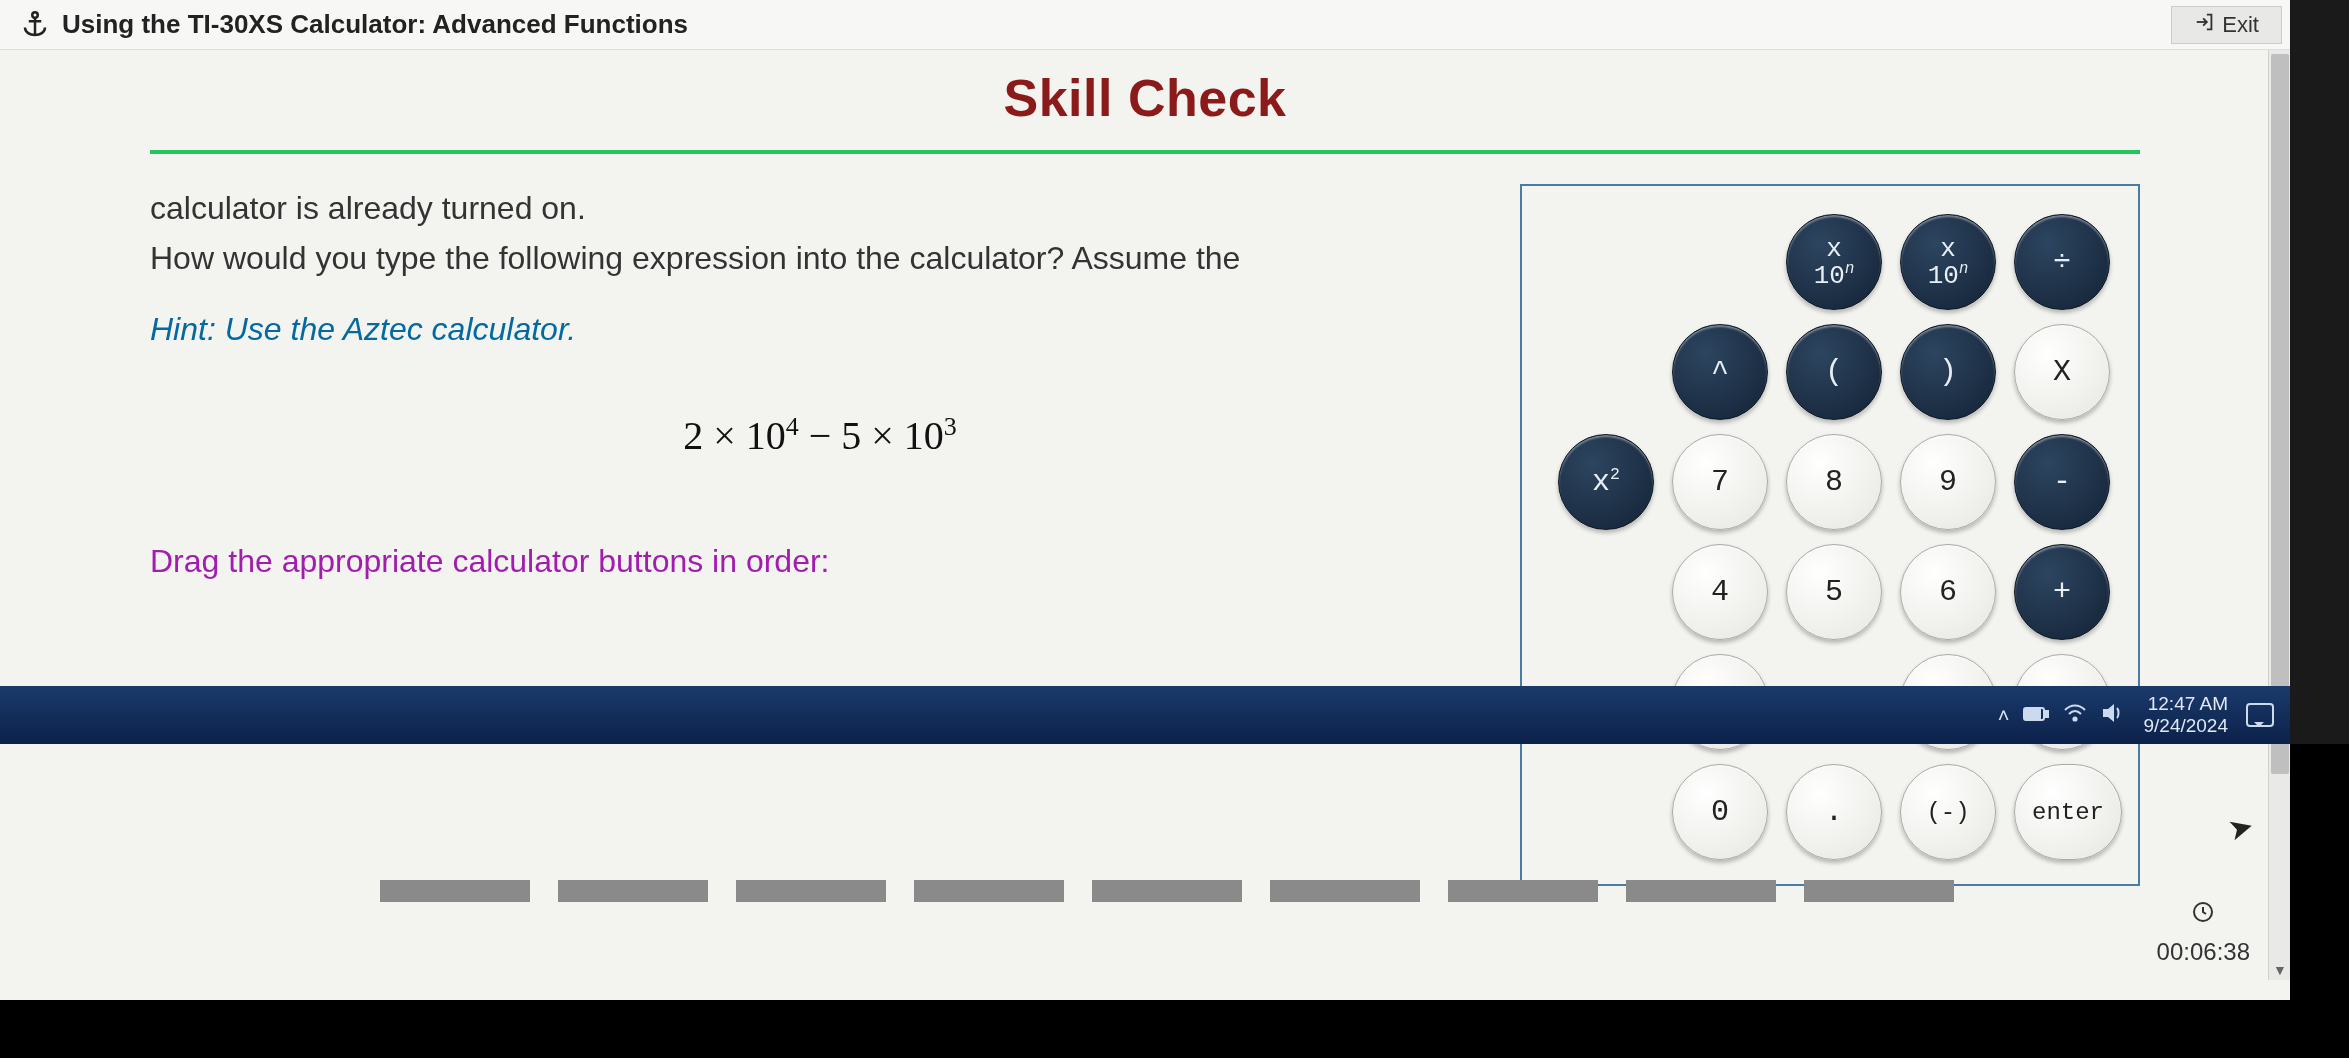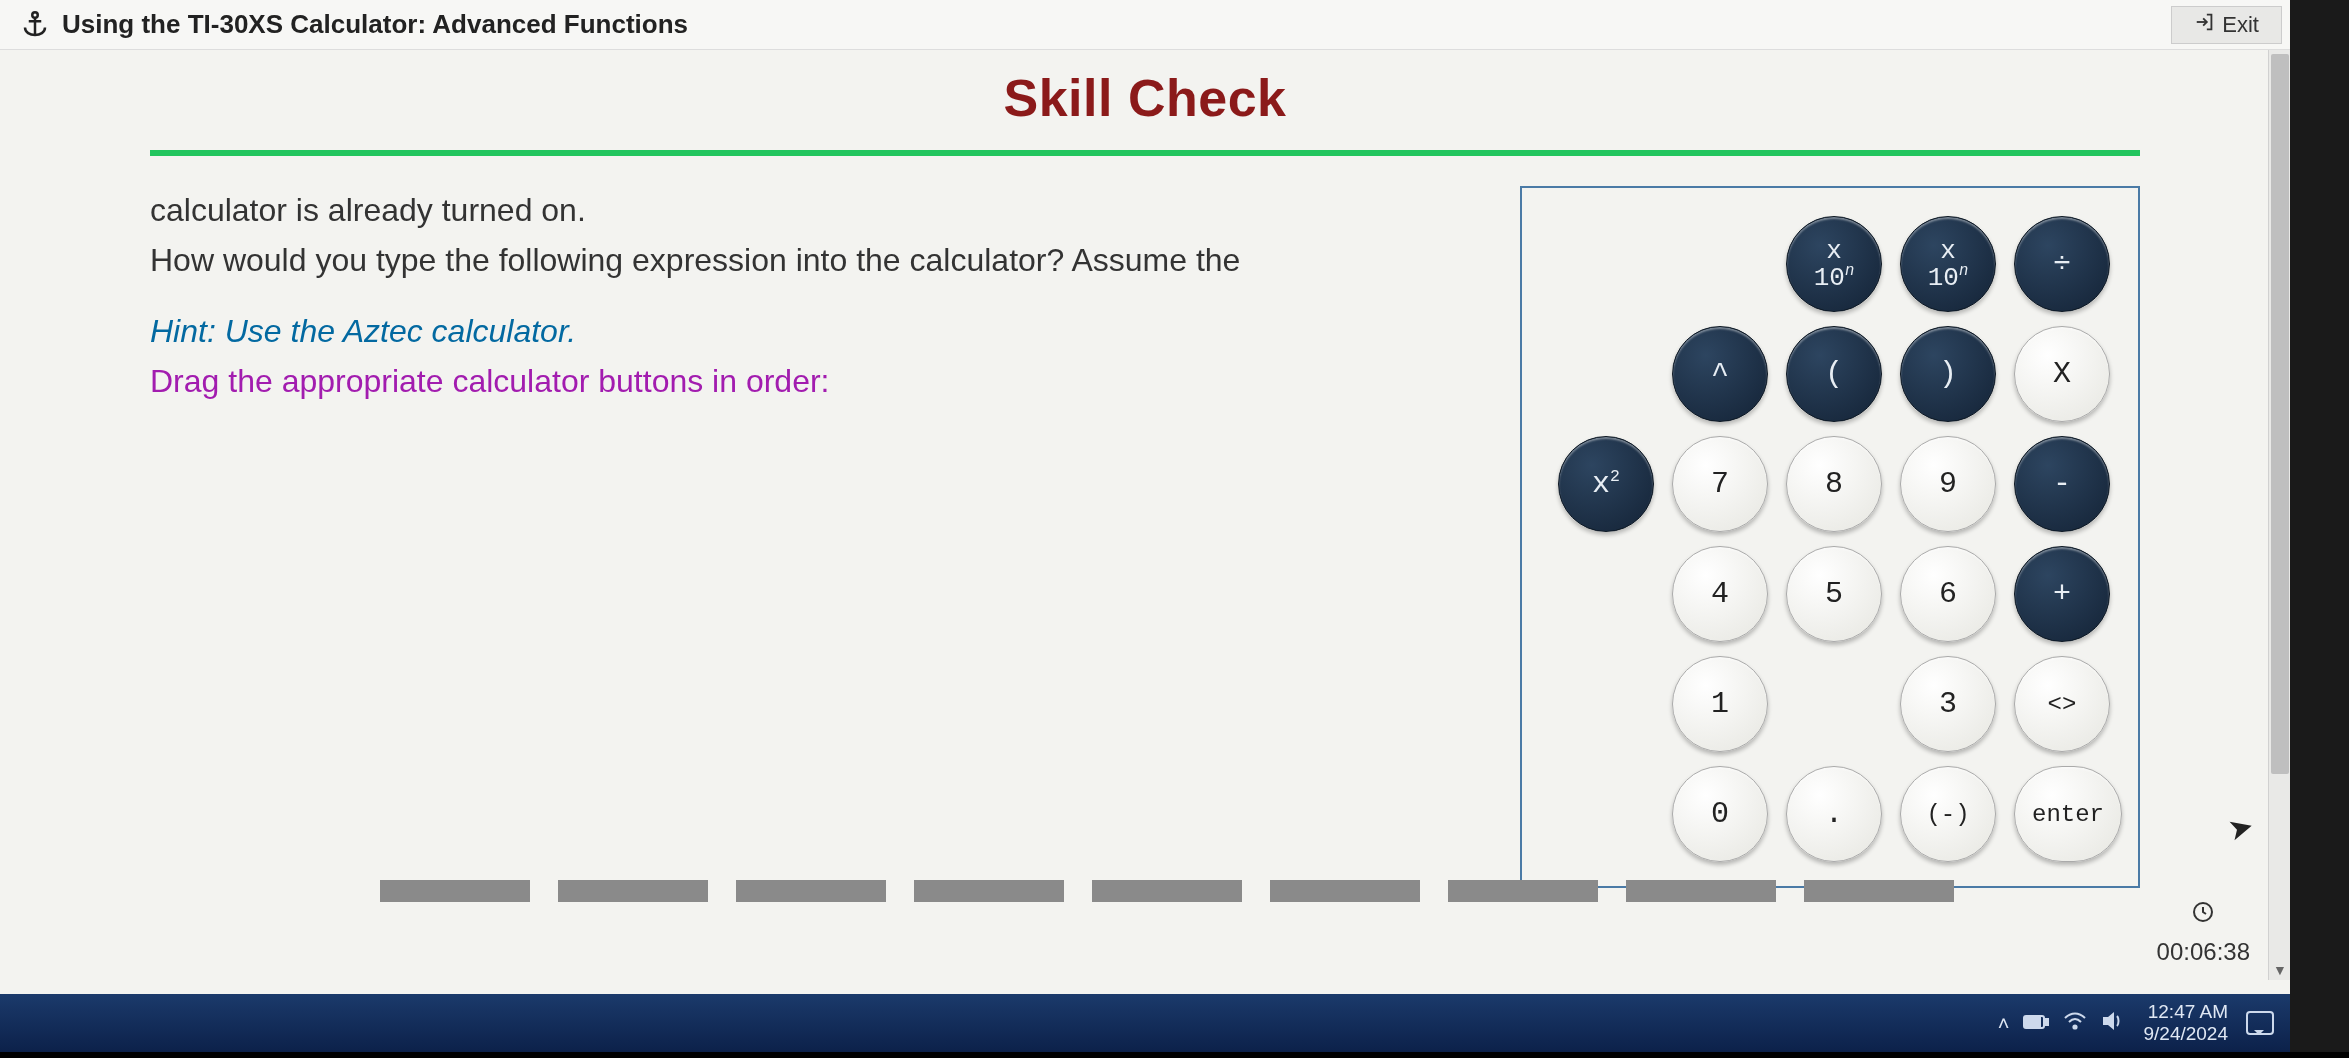--- a/index.html
+++ b/index.html
@@ -5,21 +5,21 @@
   * { box-sizing: border-box; margin: 0; padding: 0; }
   html, body { width: 100%; height: 100%; }
   body {
     font-family: "Segoe UI", Arial, sans-serif;
     background: #000;
     overflow: hidden;
   }
   .screen {
     position: relative;
     width: 2349px;
-    height: 1052px;
+    height: 744px;
     background: #1a1a1a;
   }
   .browser-area {
     position: absolute;
     left: 0; top: 0;
     width: 2290px;
     height: 1000px;
     background: #f3f3f0;
   }
   .topbar {
@@ -56,21 +56,21 @@
     position: relative;
   }
   .skill-header {
     text-align: center;
     font-family: "Trebuchet MS", "Segoe UI", sans-serif;
     font-size: 52px;
     font-weight: 700;
     color: #8b1a1a;
     letter-spacing: 0.5px;
     padding: 18px 0 22px 0;
-    border-bottom: 6px solid #22c55e;
+    border-bottom: 4px solid #22c55e;
     margin: 0 0 30px 0;
   }
   .main-row {
     display: flex;
     align-items: flex-start;
     gap: 30px;
   }
   .left-col {
     flex: 1;
     font-size: 32px;
@@ -242,20 +242,23 @@
 
     <div class="content">
       <div class="skill-header">Skill Check</div>
 
       <div class="main-row">
         <div class="left-col">
           <div>calculator is already turned on.</div>
           <div>How would you type the following expression into the calculator? Assume the</div>
           <div class="hint">Hint: Use the Aztec calculator.</div>
 
+          <div class="expr">
+            2 × 10<sup>4</sup> − 5 × 10<sup>3</sup>
+          </div>
 
           <div class="drag-label">Drag the appropriate calculator buttons in order:</div>
         </div>
 
         <div class="calc-panel">
           <div class="calc-grid">
 
             <div class="empty"></div>
             <div class="empty"></div>
             <div class="cbtn dark">

